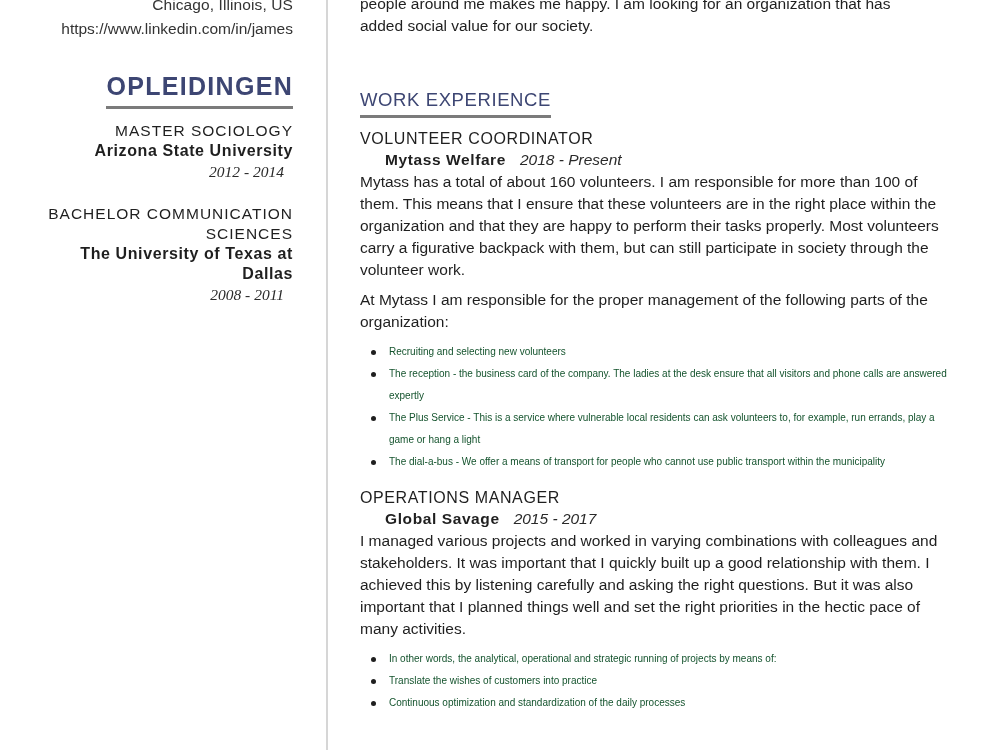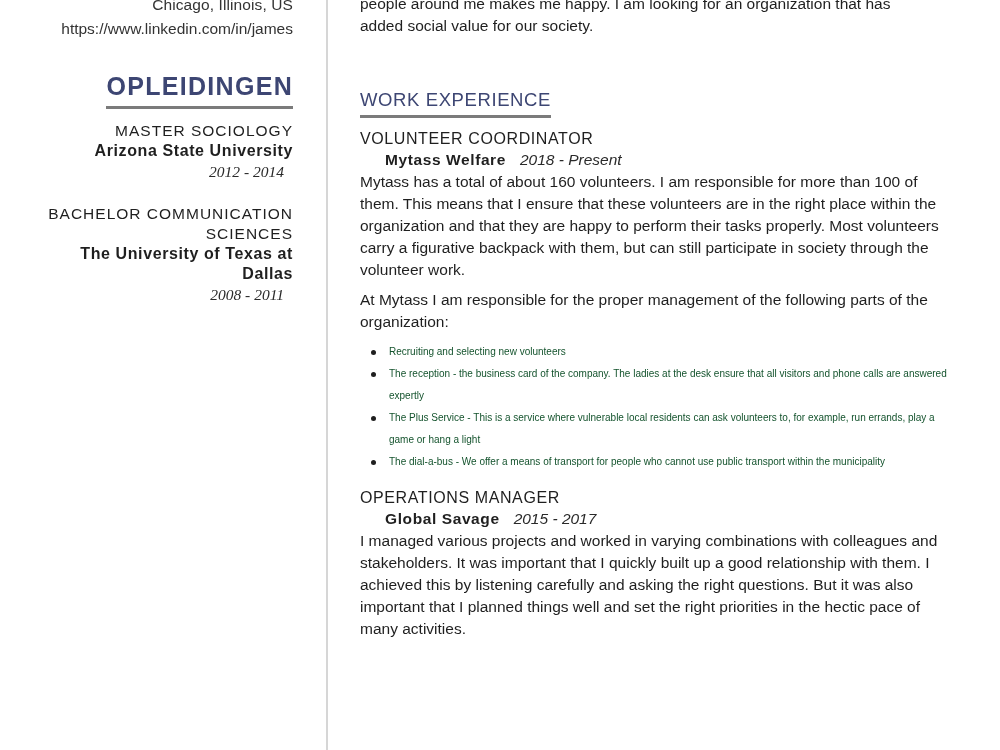--- a/index.html
+++ b/index.html
@@ -198,17 +198,22 @@
           <li>The dial-a-bus - We offer a means of transport for people who cannot use public transport within the municipality</li>
         </ul>
       </div>
 
       <div class="job">
         <div class="job-title">OPERATIONS MANAGER</div>
         <div class="job-meta">
           <span class="job-company">Global Savage</span><span class="job-dates">2015 - 2017</span>
         </div>
         <p class="para">I managed various projects and worked in varying combinations with colleagues and stakeholders. It was important that I quickly built up a good relationship with them. I achieved this by listening carefully and asking the right questions. But it was also important that I planned things well and set the right priorities in the hectic pace of many activities.</p>
+        <ul class="bullets">
+          <li>In other words, the analytical, operational and strategic running of projects by means of:</li>
+          <li>Translate the wishes of customers into practice</li>
+          <li>Continuous optimization and standardization of the daily processes</li>
+        </ul>
       </div>
     </section>
   </main>
 
 </div>
 
 </body></html>

